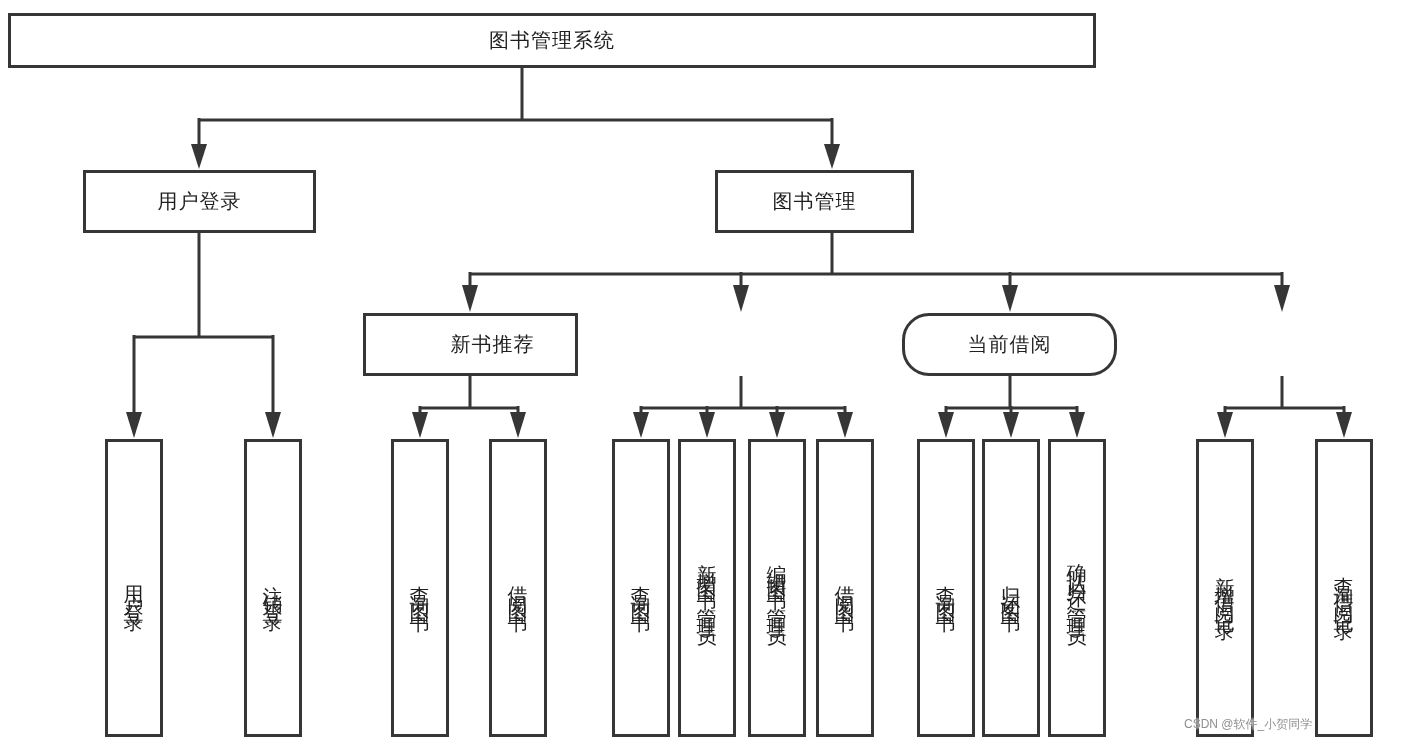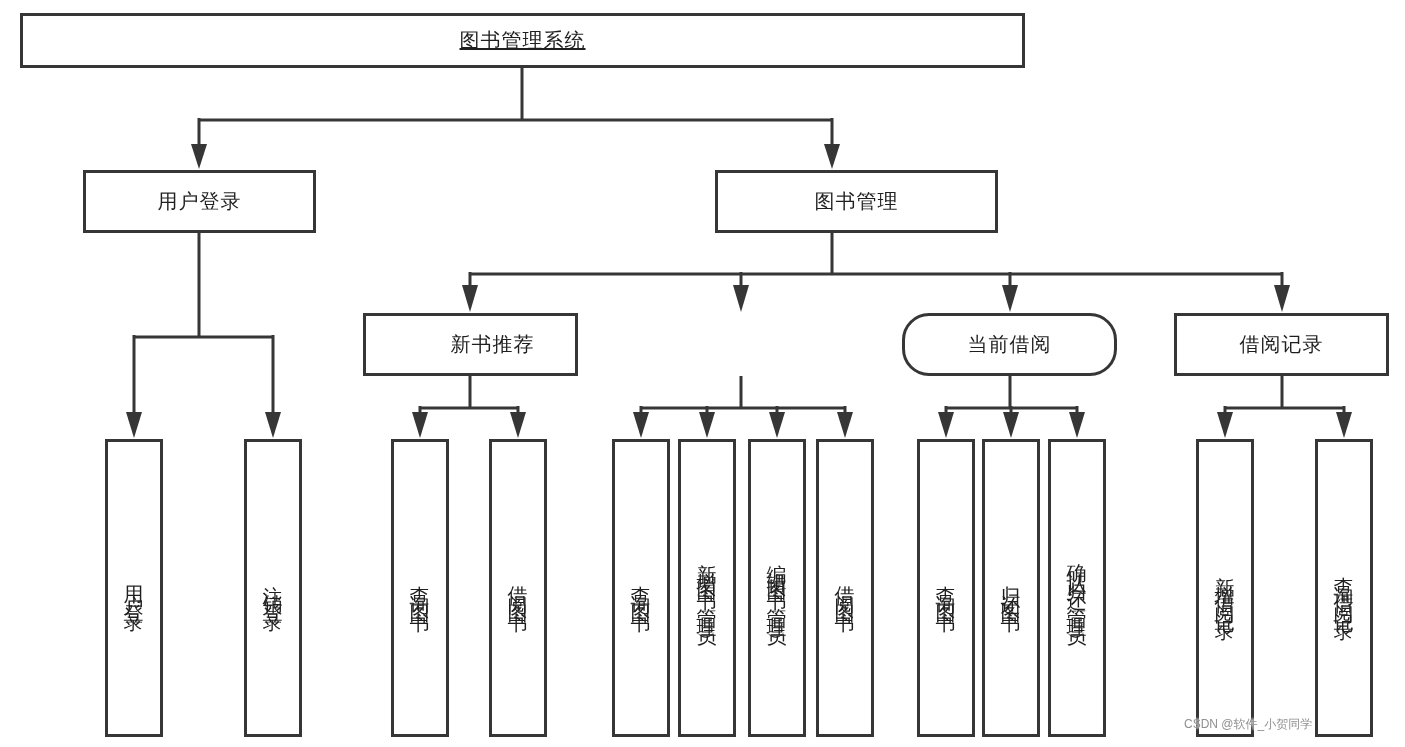--- a/index.html
+++ b/index.html
@@ -43,21 +43,21 @@
     color: var(--text, #1f1f1f);
     display: flex;
     align-items: center;
     justify-content: center;
   }
   .h-box {
     font-size: 20px;
     letter-spacing: 1px;
     white-space: nowrap;
   }
-  .root-box  { left: 20px;  top: 13px;  width: 1005px; height: 55px; text-decoration: underline; }
+  .root-box  { left: 8px;  top: 13px;  width: 1088px; height: 55px; }
   .lvl2-box  { top: 170px; height: 63px; }
   .lvl3-box  { top: 313px; width: 215px; height: 63px; }
   .leaf {
     top: 439px;
     width: 58px;
     height: 298px;
   }
   .leaf .vtext {
     writing-mode: vertical-rl;
     text-orientation: mixed;
@@ -131,33 +131,30 @@
     </g>
   </svg>
 
   <div class="box h-box root-box">
     <span>图书管理系统</span>
   </div>
 
   <div class="box h-box lvl2-box" style="left:83px; width:233px;">
     <span>用户登录</span>
   </div>
-  <div class="box h-box lvl2-box" style="left:715px; width:283px;">
+  <div class="box h-box lvl2-box" style="left:715px; width:199px;">
     <span>图书管理</span>
   </div>
 
   <div class="box h-box lvl3-box" style="left:363px;padding-left:44px;">
     <span>新书推荐</span>
   </div>
   <div class="box h-box lvl3-box" style="left:902px;border-radius:27px;">
     <span>当前借阅</span>
   </div>
-  <div class="box h-box lvl3-box" style="left:1174px;">
-    <span>借阅记录</span>
-  </div>
 
   <div class="box leaf" style="left:105px;">
     <span class="vtext">用户登录</span>
   </div>
   <div class="box leaf" style="left:244px;">
     <span class="vtext">注销登录</span>
   </div>
 
   <div class="box leaf" style="left:391px;">
     <span class="vtext">查询图书</span>

